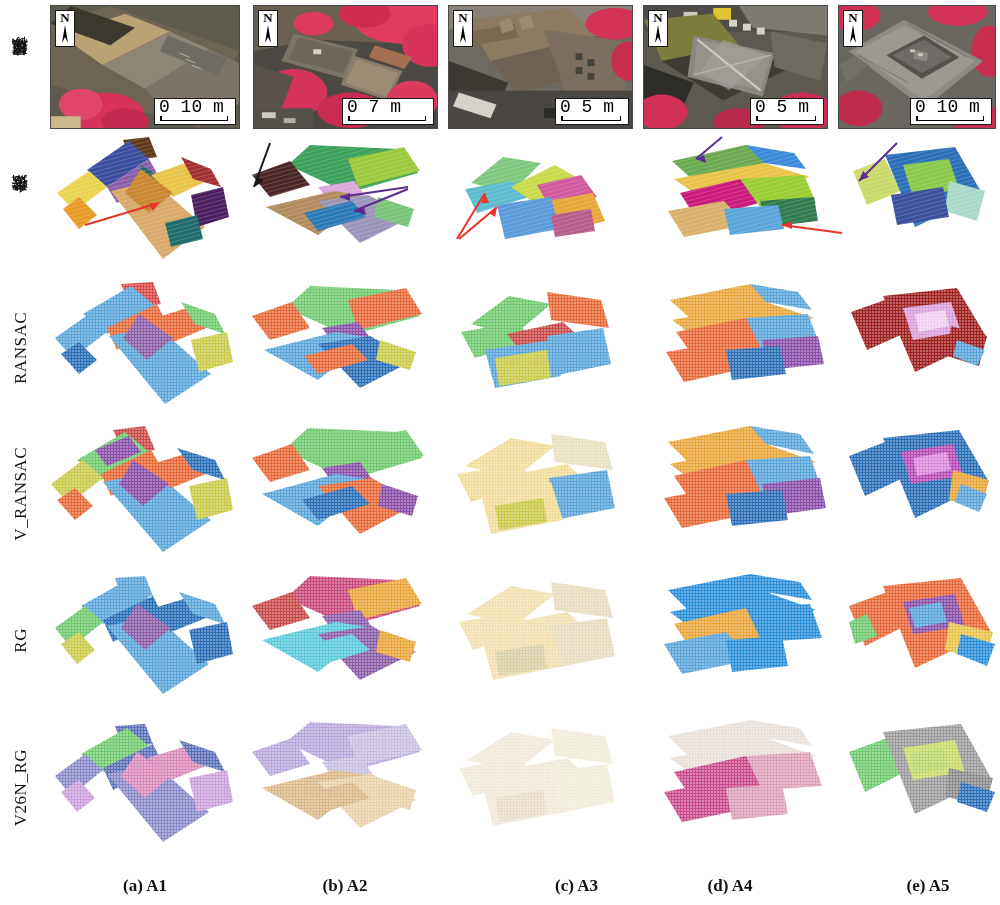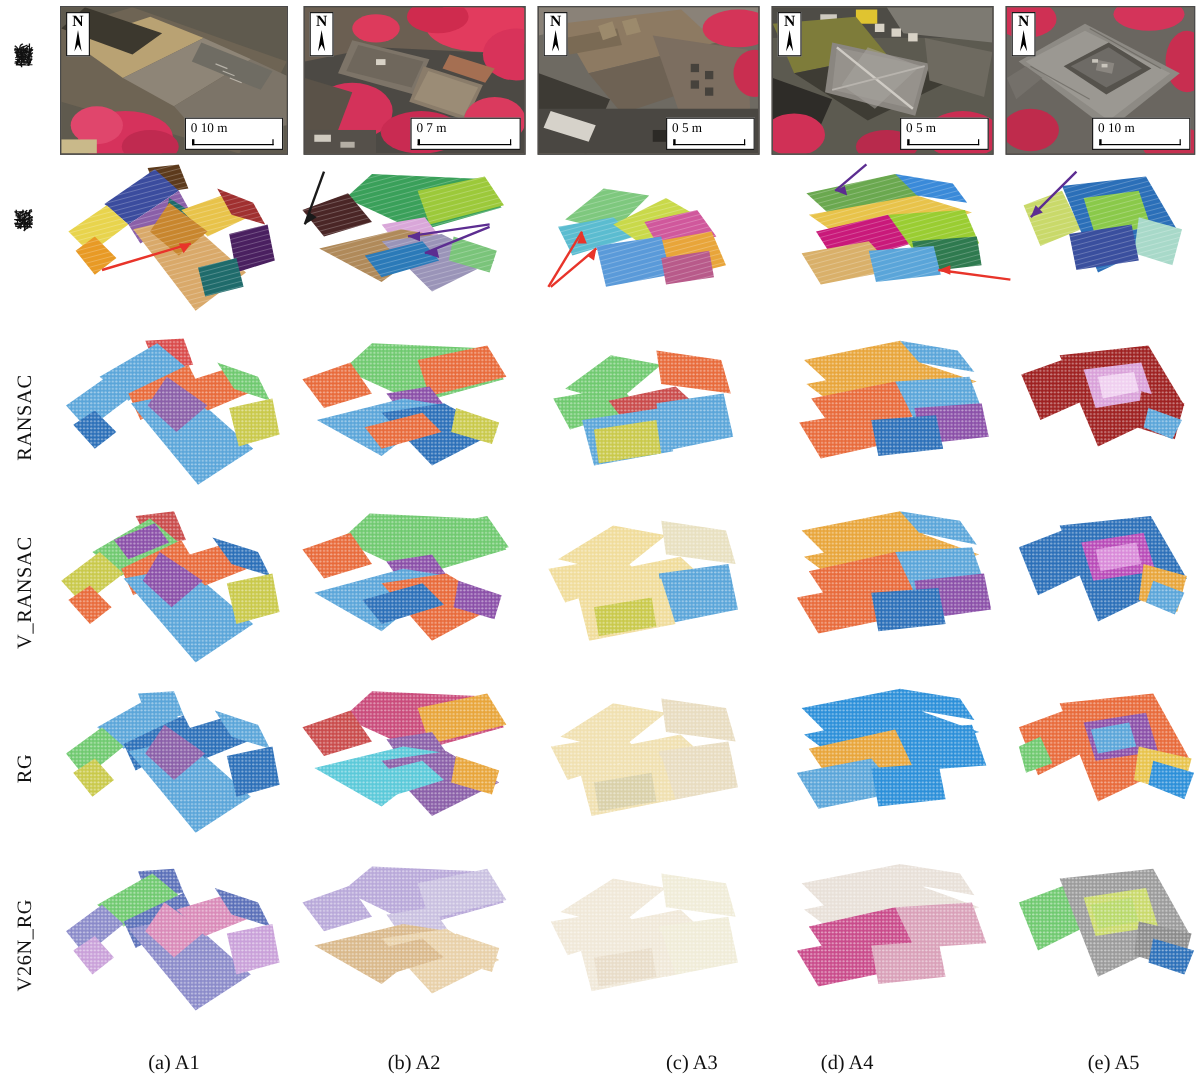--- a/index.html
+++ b/index.html
@@ -86,25 +86,25 @@
     right: 3px; bottom: 3px;
     background: #ffffff;
     border: 1px solid #1a1a1a;
     padding: 1px 4px 3px 4px;
     z-index: 6;
     display: flex;
     flex-direction: column;
     align-items: flex-start;
   }
   .scalebar .sb-text {
-    font-size: 11px;
+    font-size: 18px;
     line-height: 15px;
     color: #000;
     white-space: nowrap;
-    font-family: Liberation Serif, serif;
+    font-family: Liberation Mono, monospace;
   }
   .scalebar .sb-bar {
     position: relative;
     width: 100%;
     height: 5px;
     margin-top: 1px;
   }
   .scalebar .sb-bar::before,
   .scalebar .sb-bar::after {
     content: "";
@@ -124,20 +124,21 @@
   
   .segsvg { display: block; width: 100%; height: 100%; }
 
   
   .col-caption {
     position: absolute;
     text-align: center;
     font-size: 17px;
     color: #111;
     white-space: nowrap;
+    font-weight: bold;
   }
 </style>
 </head>
 <body>
 
 <div id="figure">
 
   <div class="row-label cjk" style="top:0px;height:135px;">
     <span class="rl-text">建筑屋影像</span>
   </div>
@@ -800,16 +801,16 @@
         <polygon points="104,52 148,62 140,92 100,80" fill="#8a8a8a"></polygon>
         <polygon points="116,66 150,76 142,96 112,86" fill="#2b6fb8"></polygon>
         <rect x="0" y="0" width="155" height="148" fill="url(#dots-r6)"></rect>
       </g>
     </svg>
   </div>
 
   <div class="col-caption" style="left:85px;top:876px;width:120px;">(a) A1</div>
   <div class="col-caption" style="left:285px;top:876px;width:120px;">(b) A2</div>
   <div class="col-caption" style="left:478px;top:876px;width:120px;text-align:right;">(c) A3</div>
-  <div class="col-caption" style="left:646px;top:876px;width:120px;">(d) A4</div>
+  <div class="col-caption" style="left:670px;top:876px;width:120px;">(d) A4</div>
   <div class="col-caption" style="left:868px;top:876px;width:120px;">(e) A5</div>
 
 </div>
 
 </body></html>

